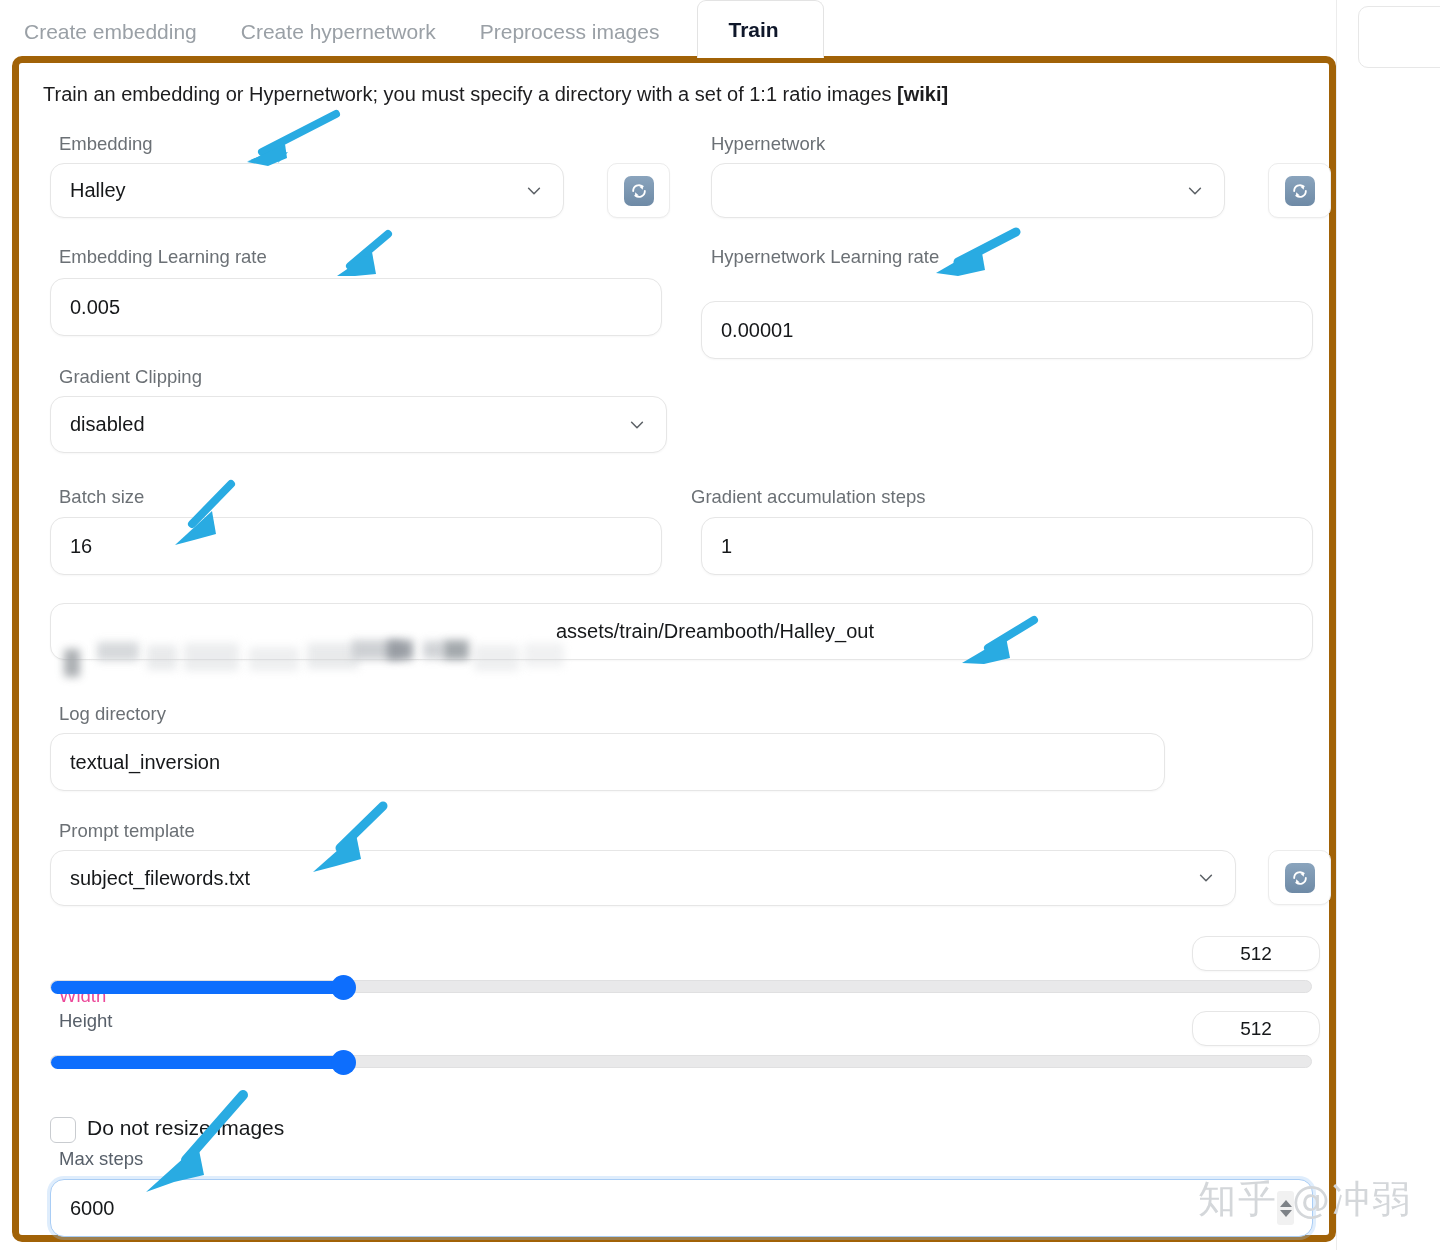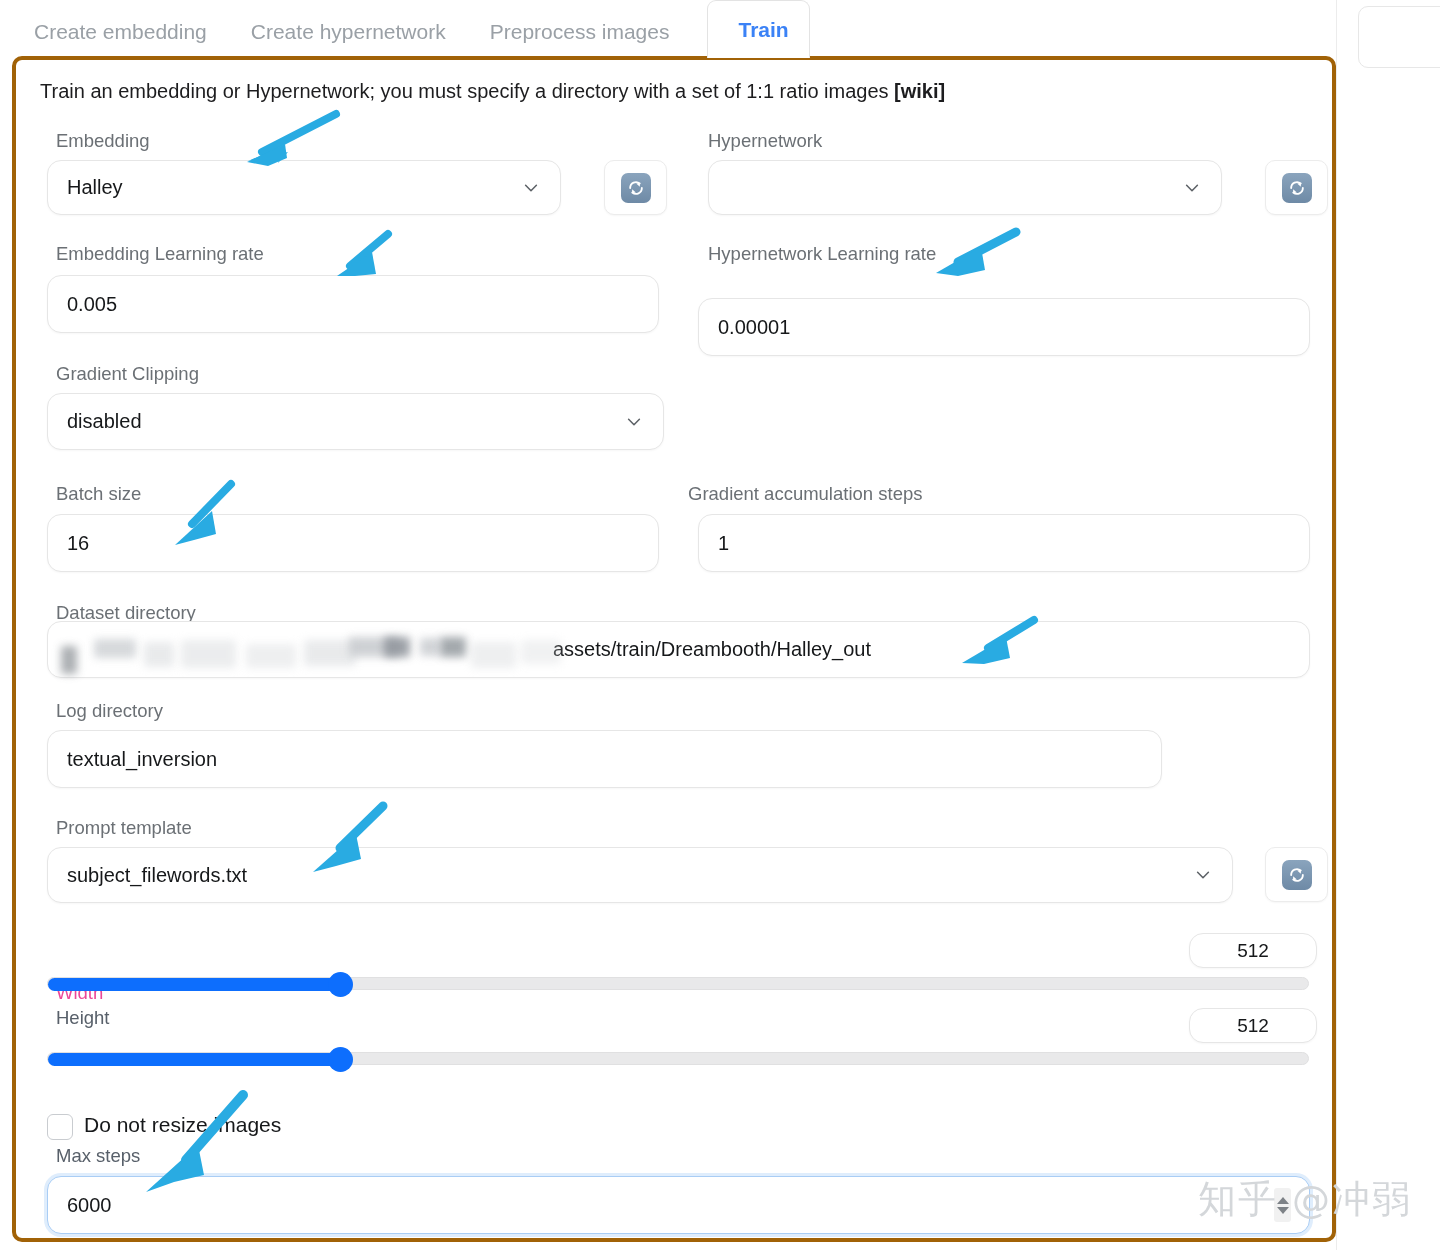--- a/index.html
+++ b/index.html
@@ -27,29 +27,29 @@
   }
   .tab {
     font-size: 21px;
     color: #9aa0a6;
     padding: 0 22px 16px 22px;
     line-height: 1;
     white-space: nowrap;
     background: transparent;
     border: none;
   }
-  .tab.first { padding-left: 34px; }
+  .tab.first { padding-left: 24px; }
   .tab.active {
-    color: #3b82f6;
+    color: #0f172a;
     font-weight: 700;
     background: #ffffff;
     border: 1px solid #e3e3e3;
     border-bottom: 1px solid #ffffff;
     border-radius: 9px 9px 0 0;
-    padding: 16px 20px 15px 30px;
+    padding: 16px 44px 15px 30px;
     margin-left: 16px;
     position: relative;
     z-index: 5;
     height: 58px;
     display: flex;
     align-items: center;
     margin-top: 45px;
   }
 
   
@@ -61,21 +61,21 @@
     border-radius: 10px;
     background: #fff;
   }
 
   
   .panel {
     position: absolute;
     left: 12px; top: 56px;
     width: 1324px;
     height: 1186px;
-    border: 4px solid #a16207;
+    border: 7px solid #a16207;
     border-radius: 10px;
     background: #ffffff;
   }
 
   .desc {
     position: absolute;
     left: 24px; top: 20px;
     font-size: 20px;
     color: #1d1d1f;
     white-space: nowrap;
@@ -319,21 +319,21 @@
     <div class="ctrl" style="left:31px; top:454px; width:612px; height:58px;">
       <span class="val">16</span>
     </div>
 
     <div class="field-label" style="left:672px; top:423px;">Gradient accumulation steps</div>
     <div class="ctrl" style="left:682px; top:454px; width:612px; height:58px;">
       <span class="val">1</span>
     </div>
 
     <div class="field-label" style="left:40px; top:542px;">Dataset directory</div>
-    <div class="ctrl" style="left:31px; top:561px; width:1263px; height:57px;">
+    <div class="ctrl" style="left:31px; top:540px; width:1263px; height:57px;">
       <span class="val" style="padding-left:505px;">assets/train/Dreambooth/Halley_out</span>
     </div>
 
     <div class="redact" style="left:45px; top:586px; width:16px; height:28px; background:#9ea2a6;"></div>
     <div class="redact" style="left:78px; top:579px; width:42px; height:19px;"></div>
     <div class="redact" style="left:128px; top:582px; width:30px; height:25px; opacity:.45;"></div>
     <div class="redact" style="left:165px; top:580px; width:55px; height:28px; opacity:.4;"></div>
     <div class="redact" style="left:230px; top:584px; width:50px; height:24px; opacity:.35;"></div>
     <div class="redact" style="left:288px; top:580px; width:52px; height:26px; opacity:.45;"></div>
     <div class="redact" style="left:333px; top:577px; width:50px; height:20px; background:#c6c9cd;"></div>

